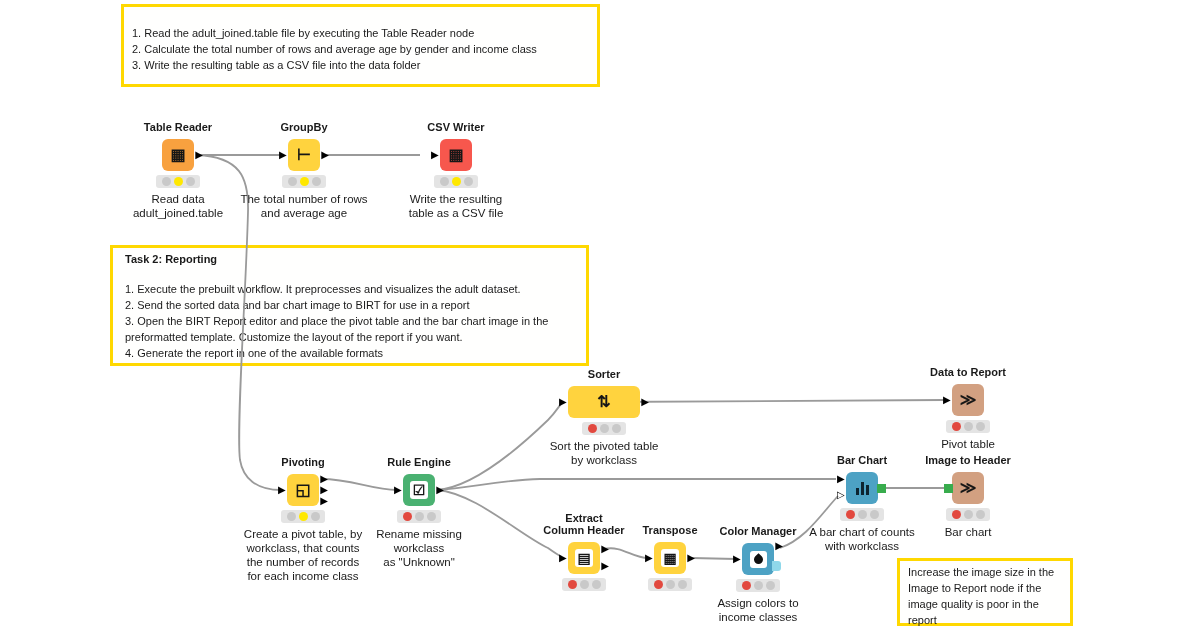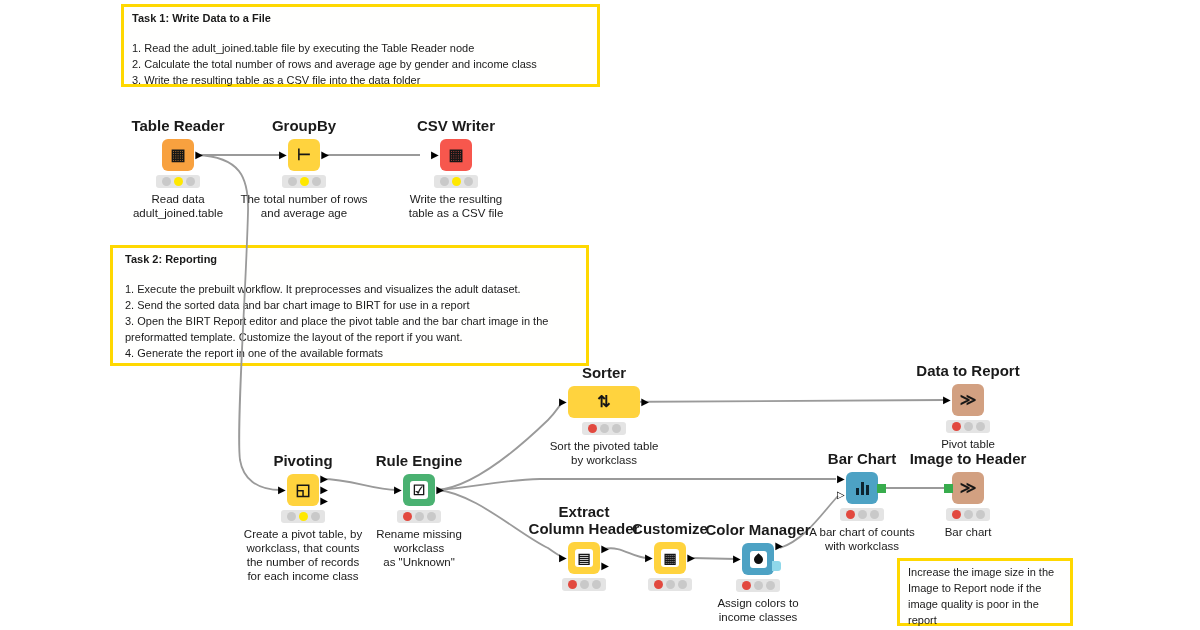--- a/index.html
+++ b/index.html
@@ -36,21 +36,21 @@
     content:"";position:absolute;left:4px;top:4px;width:9px;height:9px;
     background:#101010;border-radius:0 50% 50% 50%;transform:rotate(45deg);
   }
   .icon-glyph.ic-bars{display:flex;align-items:flex-end;gap:2px;height:14px;}
   .icon-glyph.ic-bars .b{display:block;width:3px;background:#0d2430;}
   .icon-glyph.ic-bars .b1{height:7px;}
   .icon-glyph.ic-bars .b2{height:13px;}
   .icon-glyph.ic-bars .b3{height:10px;}
   .n-title{
     position:absolute;left:50%;transform:translateX(-50%);bottom:37px;
-    font-size:15px;font-weight:bold;white-space:pre;text-align:center;line-height:1.15;
+    font-size:11px;font-weight:bold;white-space:pre;text-align:center;line-height:1.15;
   }
   .n-desc{
     position:absolute;left:50%;transform:translateX(-50%);top:53px;
     font-size:11.5px;white-space:pre;text-align:center;line-height:1.22;
   }
   .lights{
     position:absolute;left:50%;transform:translateX(-50%);top:36px;
     width:44px;height:13px;background:#e4e4e4;border-radius:3px;
     display:flex;align-items:center;justify-content:center;gap:3px;
   }
@@ -65,21 +65,20 @@
   .p-sq.in{left:-8px;}
   .p-sq.out{right:-8px;}
   .p-tab{position:absolute;width:9px;height:10px;background:#8fd8ea;right:-7px;top:18px;border-radius:0 3px 3px 0;}
 </style>
 </head>
 <body>
 
 <div id="canvas">
 
   <div class="annotation" style="left:121px;top:4px;width:479px;height:83px;">
-    <div class="a-title">Task 1: Write Data to a File</div>
     <div class="a-body">1. Read the adult_joined.table file by executing the Table Reader node
 2. Calculate the total number of rows and average age by gender and income class
 3. Write the resulting table as a CSV file into the data folder</div>
   </div>
   <div class="annotation" style="left:110px;top:245px;width:479px;height:121px;padding-left:12px;">
     <div class="a-title">Task 2: Reporting</div>
     <div class="a-body">1. Execute the prebuilt workflow. It preprocesses and visualizes the adult dataset.
 2. Send the sorted data and bar chart image to BIRT for use in a report
 3. Open the BIRT Report editor and place the pivot table and the bar chart image in the preformatted template. Customize the layout of the report if you want.
 4. Generate the report in one of the available formats</div>
@@ -213,21 +212,21 @@
     <span class="port p-out" style="top:19px;">▶</span>
     <div class="lights">
         <span class="lamp lit-red"></span>
         <span class="lamp"></span>
         <span class="lamp"></span>
       </div>
     <div class="n-desc"></div>
   </div>
 
   <div class="node" style="left:654px;top:542px;">
-    <div class="n-title">Customize</div>
+    <div class="n-title">Transpose</div>
     <div class="node-box" style="background: rgb(255, 211, 62);">
         <span class="icon-glyph chip">▦</span>
       </div>
     <span class="port p-in">▶</span>
     <span class="port p-out">▶</span>
     <div class="lights">
         <span class="lamp lit-red"></span>
         <span class="lamp"></span>
         <span class="lamp"></span>
       </div>

